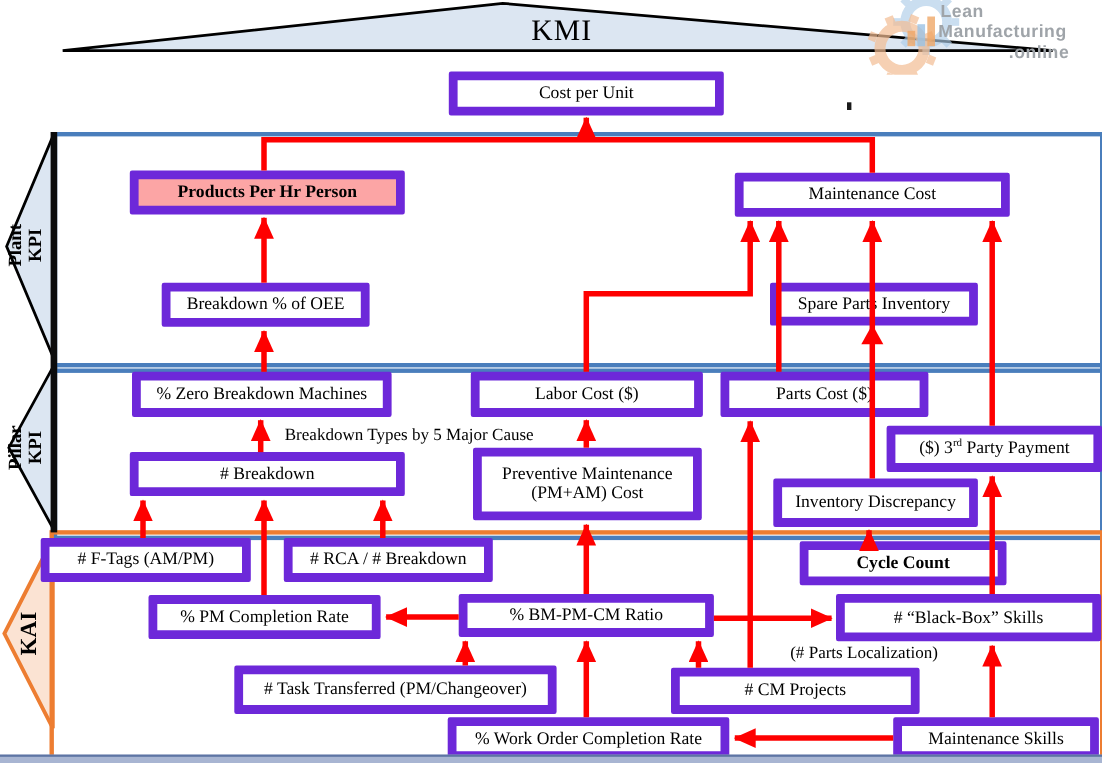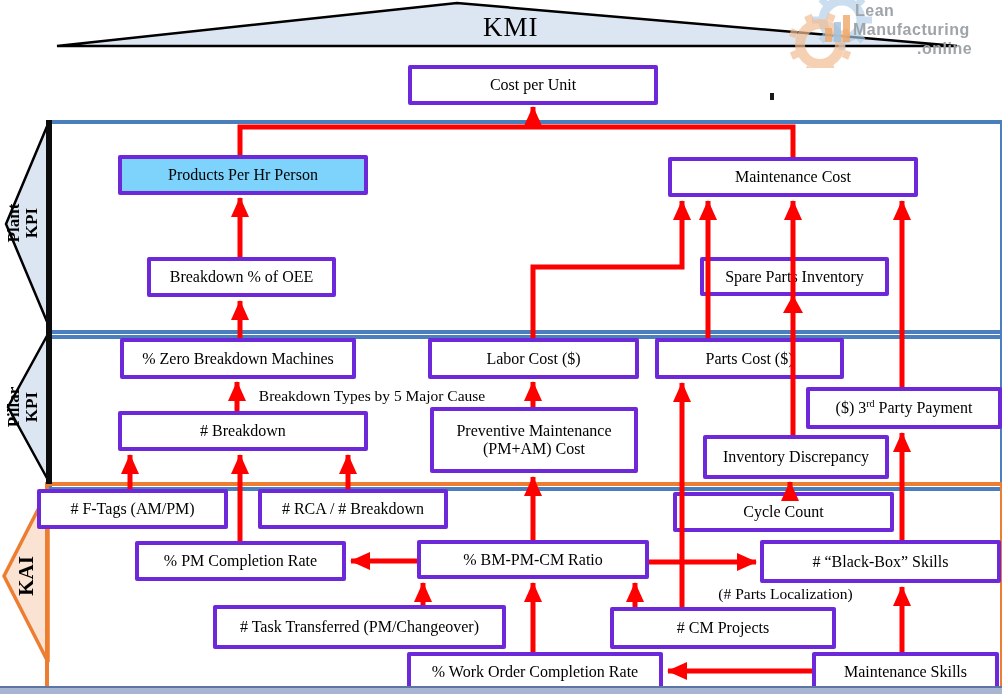--- a/index.html
+++ b/index.html
@@ -5,24 +5,24 @@
   html,body{margin:0;padding:0;background:#fff;}
   #canvas{position:relative;width:1002px;height:694px;background:#fff;overflow:hidden;
           font-family:"Liberation Serif","DejaVu Serif",serif;color:#000;}
   svg.layer{position:absolute;left:0;top:0;width:1002px;height:694px;pointer-events:none;}
   #base{z-index:1;} #wires{z-index:6;}
   .region{position:absolute;border:4px solid #4a7ebc;z-index:2;}
   .region.orange{border-color:#ed7d31;}
   #blackbar{position:absolute;left:46px;top:120px;width:6px;height:364px;background:#0c0c0c;z-index:3;}
   .bandlabel{position:absolute;z-index:4;transform:rotate(-90deg);text-align:center;
              font-weight:bold;font-size:17px;line-height:1.05;}
-  .rb{position:absolute;z-index:5;box-sizing:border-box;border:4px solid #6d28d9;border-radius:2px;
+  .rb{position:absolute;z-index:5;box-sizing:border-box;border:8px solid #6d28d9;border-radius:2px;
       background:#fff;display:flex;align-items:center;justify-content:center;text-align:center;
       font-size:16px;line-height:1.12;padding:1px 4px;}
-  .rb.peach{background:#7dd3fc;}
+  .rb.peach{background:#fca5a5;font-weight:bold;}
   .freetext{position:absolute;z-index:5;font-size:15.5px;text-align:center;}
   #kmi-label{position:absolute;left:483px;top:12px;width:120px;z-index:4;font-size:27px;
              letter-spacing:1px;text-align:left;}
   #bottombar{position:absolute;left:0;top:686px;width:1002px;height:8px;z-index:7;
              background:#a8b5d2;border-top:2px solid #5d74a4;box-sizing:border-box;}
   #tinymark{position:absolute;left:770px;top:93px;width:4px;height:7px;background:#1a1a1a;z-index:5;}
   
   .b-cost{left:408px;top:65px;width:250px;height:40px;}
   .b-products{left:118px;top:155px;width:250px;height:40px;}
   .b-maintcost{left:668px;top:157px;width:250px;height:40px;}
@@ -30,21 +30,21 @@
   .b-spareparts{left:700px;top:257px;width:189px;height:39px;}
   .b-zerobreak{left:120px;top:338px;width:236px;height:41px;}
   .b-labor{left:428px;top:338px;width:211px;height:41px;}
   .b-partscost{left:655px;top:338px;width:189px;height:41px;}
   .b-thirdparty{left:806px;top:387px;width:196px;height:42px;}
   .b-numbreak{left:118px;top:411px;width:250px;height:40px;}
   .b-preventive{left:430px;top:407px;width:208px;height:66px;flex-direction:column;}
   .b-invdisc{left:703px;top:435px;width:186px;height:44px;}
   .b-ftags{left:37px;top:489px;width:191px;height:40px;}
   .b-rca{left:258px;top:489px;width:190px;height:40px;}
-  .b-cycle{left:673px;top:492px;width:221px;height:40px;}
+  .b-cycle{left:727px;top:492px;width:188px;height:40px;font-weight:bold;}
   .b-pmcomp{left:135px;top:541px;width:211px;height:40px;}
   .b-bmpmcm{left:417px;top:540px;width:232px;height:39px;}
   .b-blackbox{left:760px;top:540px;width:241px;height:43px;}
   .b-task{left:213px;top:605px;width:293px;height:44px;}
   .b-cmproj{left:610px;top:607px;width:226px;height:42px;}
   .b-workorder{left:407px;top:652px;width:256px;height:39px;text-align:right;}
   .b-maintskills{left:812px;top:652px;width:187px;height:39px;}
   .bt-breakdowntypes{left:244px;top:387px;width:256px;}
   .bt-partsloc{left:698px;top:585px;width:175px;}
   sup{font-size:10px;line-height:0;}

